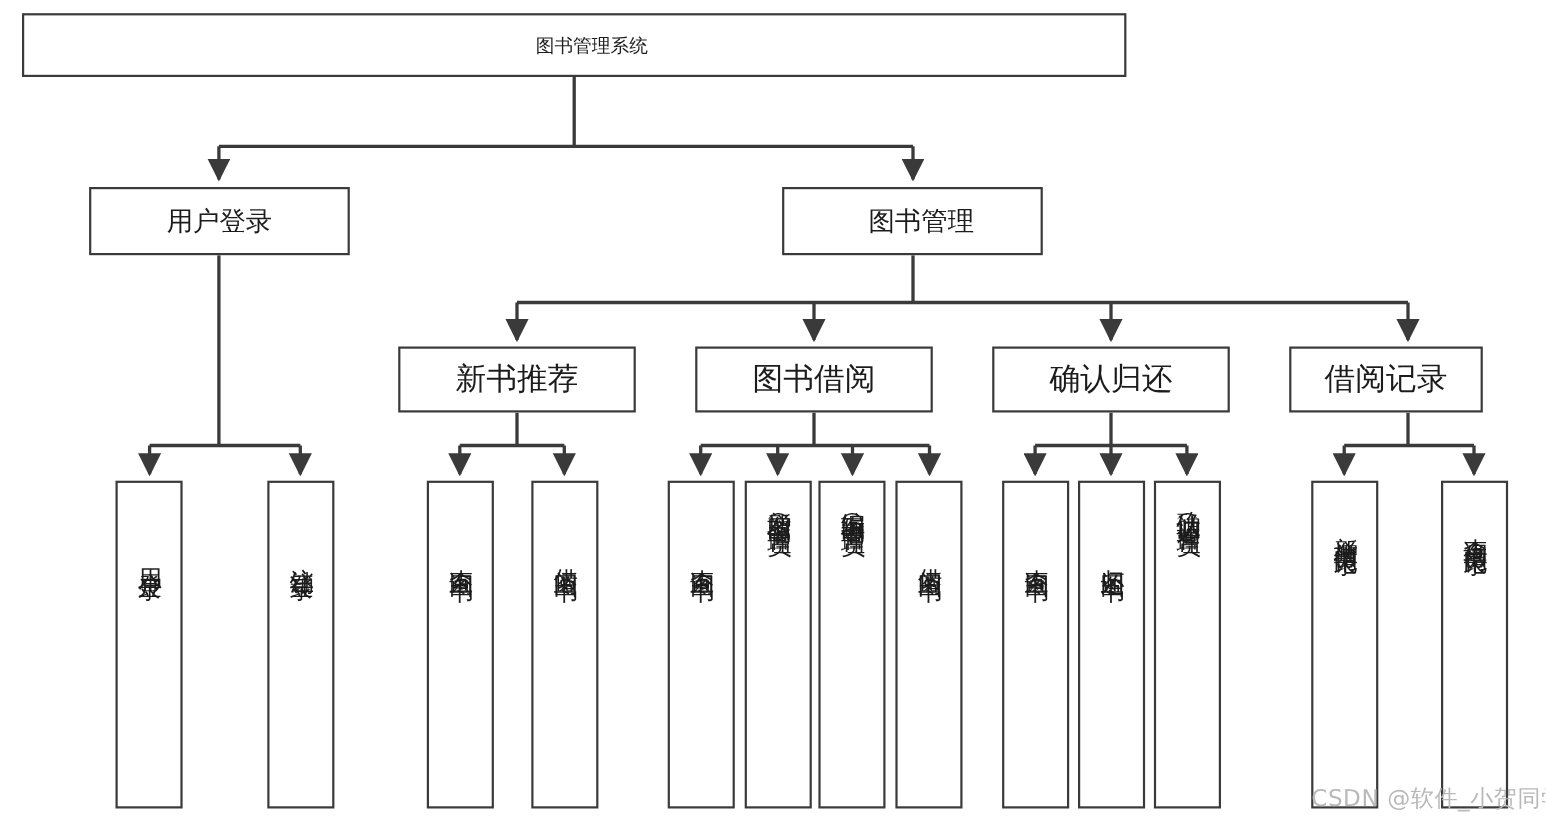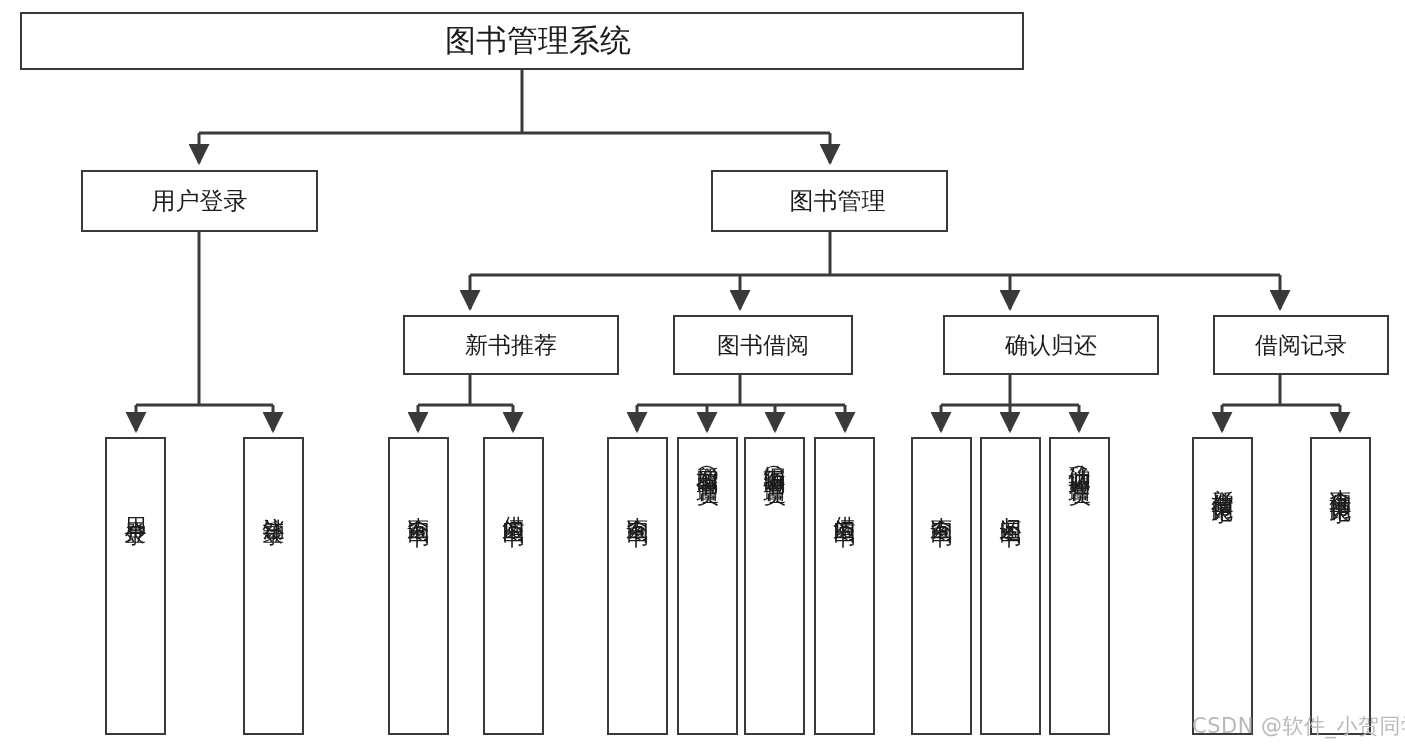--- a/index.html
+++ b/index.html
@@ -31,29 +31,28 @@
     box-sizing: border-box;
     background: #ffffff;
     border: 2.5px solid #3a3a3a;
     display: flex;
     align-items: center;
     justify-content: center;
     color: #1c1c1c;
     z-index: 2;
   }
   .node.level-root {
-    font-size: 31px;
+    font-size: 17px;
     padding-left: 32px;
   }
   .node.level-1 {
     font-size: 24px;
   }
   .node.level-2 {
-    font-size: 23px;
-    margin-left: 41px;
+    font-size: 28px;
   }
   
   .node.leaf {
     font-size: 22px;
     align-items: flex-start;
     justify-content: center;
     padding-top: 0;
   }
   .vtext {
     writing-mode: vertical-rl;
@@ -136,21 +135,21 @@
   </div>
 
   <div class="node level-1" style="left:711px; top:170px; width:237px; height:62px;padding-left:16px;">
     <span>图书管理</span>
   </div>
 
   <div class="node level-2" style="left:362px; top:315px; width:216px; height:60px;">
     <span>新书推荐</span>
   </div>
 
-  <div class="node level-2" style="left:632px; top:315px; width:180px; height:60px;">
+  <div class="node level-2" style="left:632px; top:315px; width:216px; height:60px;">
     <span>图书借阅</span>
   </div>
 
   <div class="node level-2" style="left:902px; top:315px; width:216px; height:60px;">
     <span>确认归还</span>
   </div>
 
   <div class="node level-2" style="left:1172px; top:315px; width:176px; height:60px;">
     <span>借阅记录</span>
   </div>

